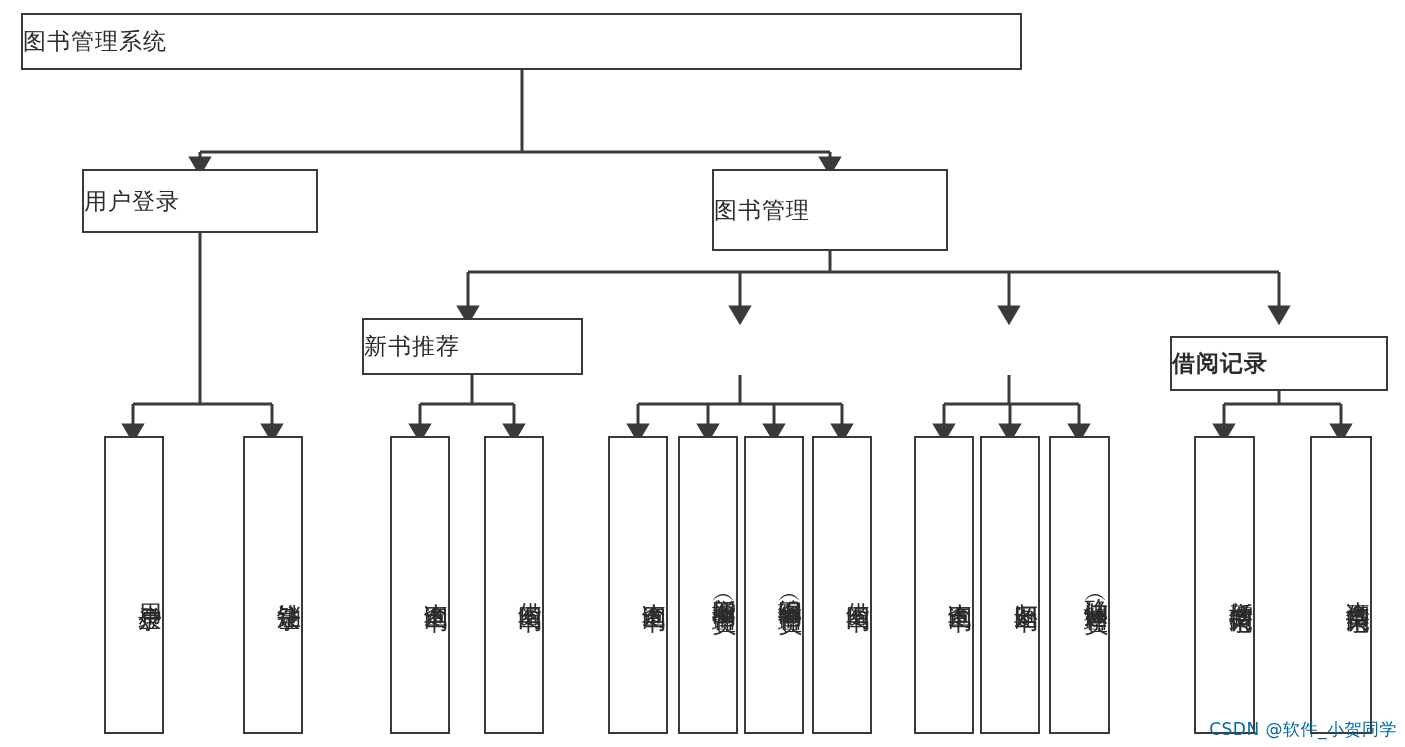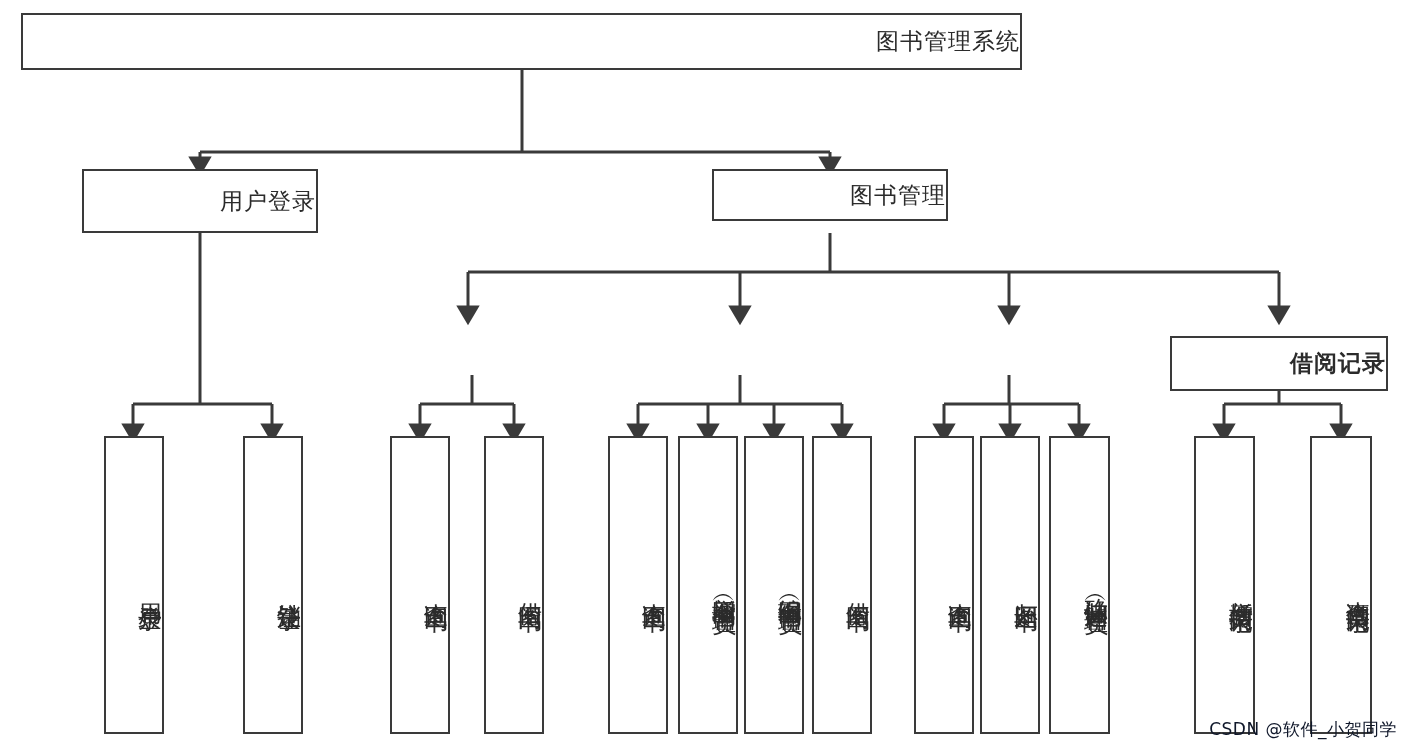--- a/index.html
+++ b/index.html
@@ -22,21 +22,21 @@
     width: 1405px;
     height: 747px;
   }
   .node {
     position: absolute;
     box-sizing: border-box;
     background: #ffffff;
     border: 2px solid #3a3a3a;
     display: flex;
     align-items: center;
-    justify-content: flex-end;
+    justify-content: flex-start;
     color: #2b2b2b;
   }
   .node.horiz {
     font-size: 23px;
     letter-spacing: 1px;
   }
   .node.vert {
     writing-mode: vertical-rl;
     text-orientation: upright;
     font-size: 24px;
@@ -49,21 +49,21 @@
   .node.vert .lbl {
     writing-mode: vertical-rl;
     text-orientation: upright;
     white-space: nowrap;
   }
   #watermark {
     position: absolute;
     right: 8px;
     bottom: 6px;
     font-size: 17px;
-    color: #0f172a;
+    color: #0369a1;
     letter-spacing: 0.5px;
     white-space: nowrap;
     font-family: "DejaVu Sans", "Liberation Sans", sans-serif;
   }
 </style>
 </head>
 <body>
 
 <div id="page">
 
@@ -120,24 +120,27 @@
     </g>
   </svg>
 
   <div class="node horiz" style="left:21px; top:13px; width:1001px; height:57px;">
     <span class="lbl">图书管理系统</span>
   </div>
 
   <div class="node horiz" style="left:82px; top:169px; width:236px; height:64px;">
     <span class="lbl">用户登录</span>
   </div>
-  <div class="node horiz" style="left:712px; top:169px; width:236px; height:52px;">
+  <div class="node horiz" style="left:712px; top:169px; width:236px; height:82px;">
     <span class="lbl">图书管理</span>
   </div>
 
+  <div class="node horiz" style="left:362px; top:318px; width:221px; height:57px;">
+    <span class="lbl">新书推荐</span>
+  </div>
   <div class="node horiz" style="left:1170px; top:336px; width:218px; height:55px;font-weight:bold;">
     <span class="lbl">借阅记录</span>
   </div>
 
   <div class="node vert" style="left:104px; top:436px; width:60px; height:298px;">
     <span class="lbl">用户登录</span>
   </div>
   <div class="node vert" style="left:243px; top:436px; width:60px; height:298px;">
     <span class="lbl">注销登录</span>
   </div>

